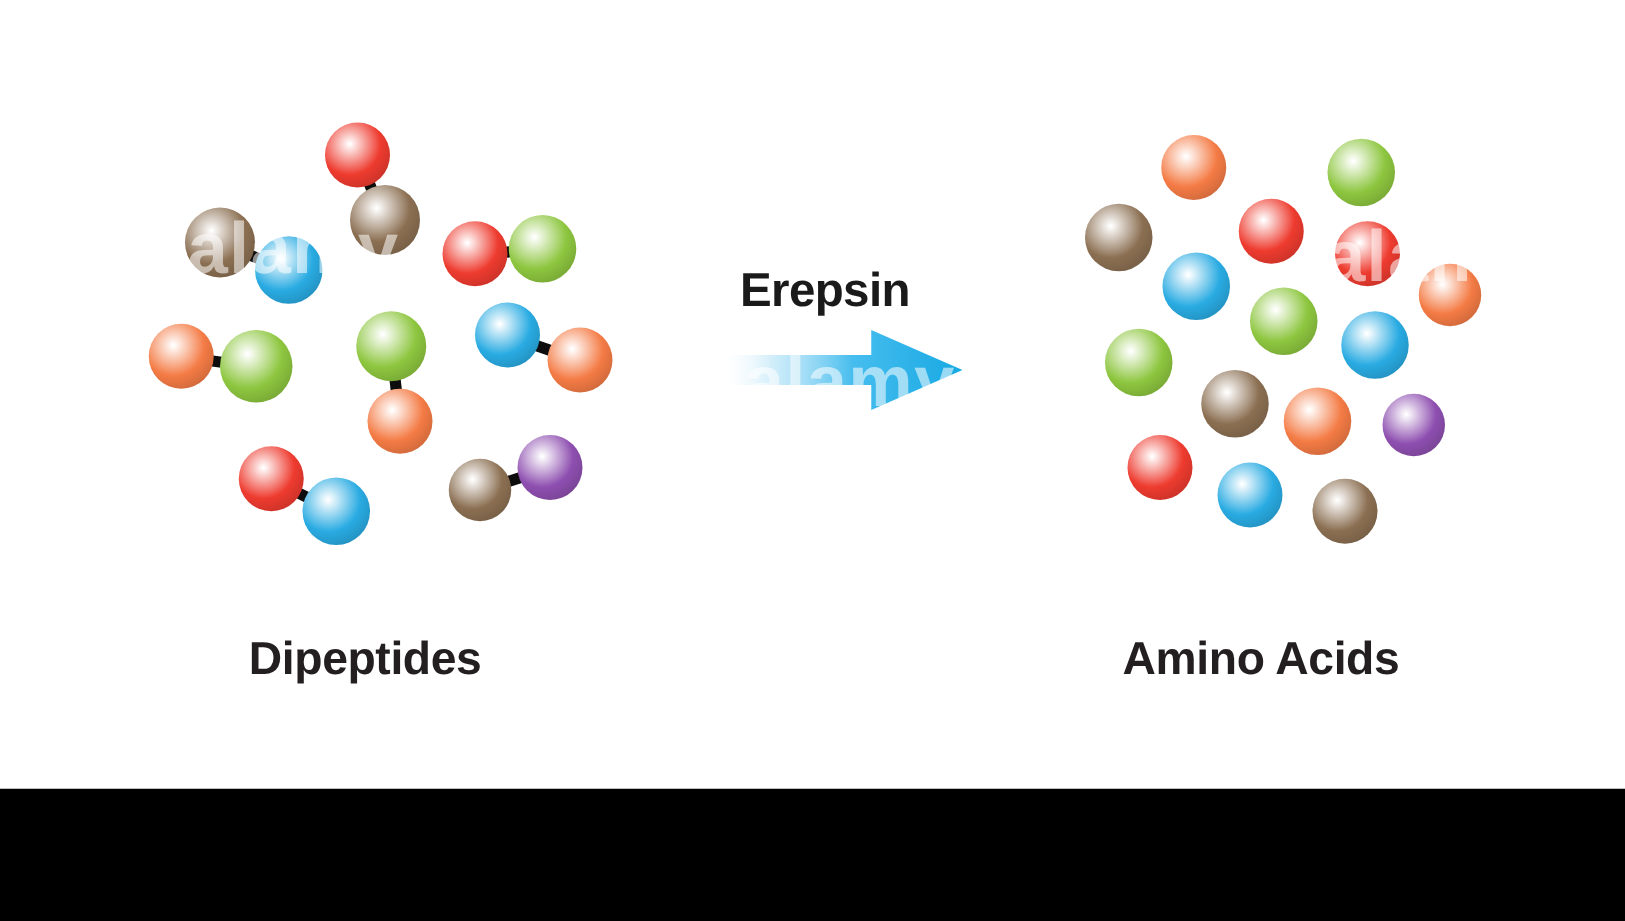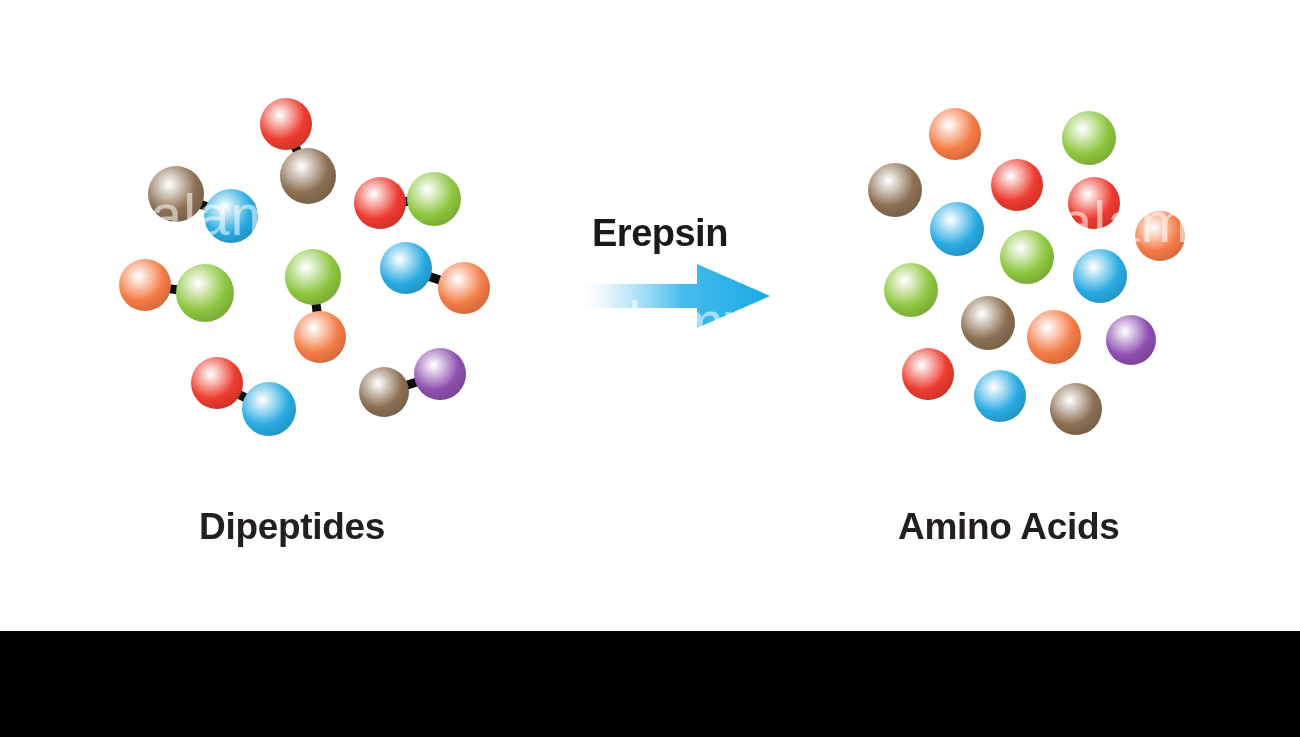--- a/index.html
+++ b/index.html
@@ -21,22 +21,22 @@
   }
 
   #erepsin-label{
     position:absolute;font-weight:bold;font-size:38px;color:#1a1a1a;
     white-space:nowrap;letter-spacing:-0.5px;
   }
   #arrow-wrap{position:absolute;left:575px;top:262px;width:195px;height:68px;}
   #arrow-wrap svg{display:block;width:195px;height:68px;}
 
   
-  .wm{position:absolute;pointer-events:none;font-weight:normal;color:rgba(255,255,255,0.55);
-      font-size:58px;letter-spacing:1px;margin-top:16px;}
+  .wm{position:absolute;pointer-events:none;font-weight:bold;color:rgba(255,255,255,0.55);
+      font-size:58px;letter-spacing:1px;}
 
   #footer{
     position:absolute;left:0;top:631px;width:1300px;height:106px;background:#000000;
     color:#ffffff;
   }
 </style>
 </head>
 <body>
 
 <div id="stage">

